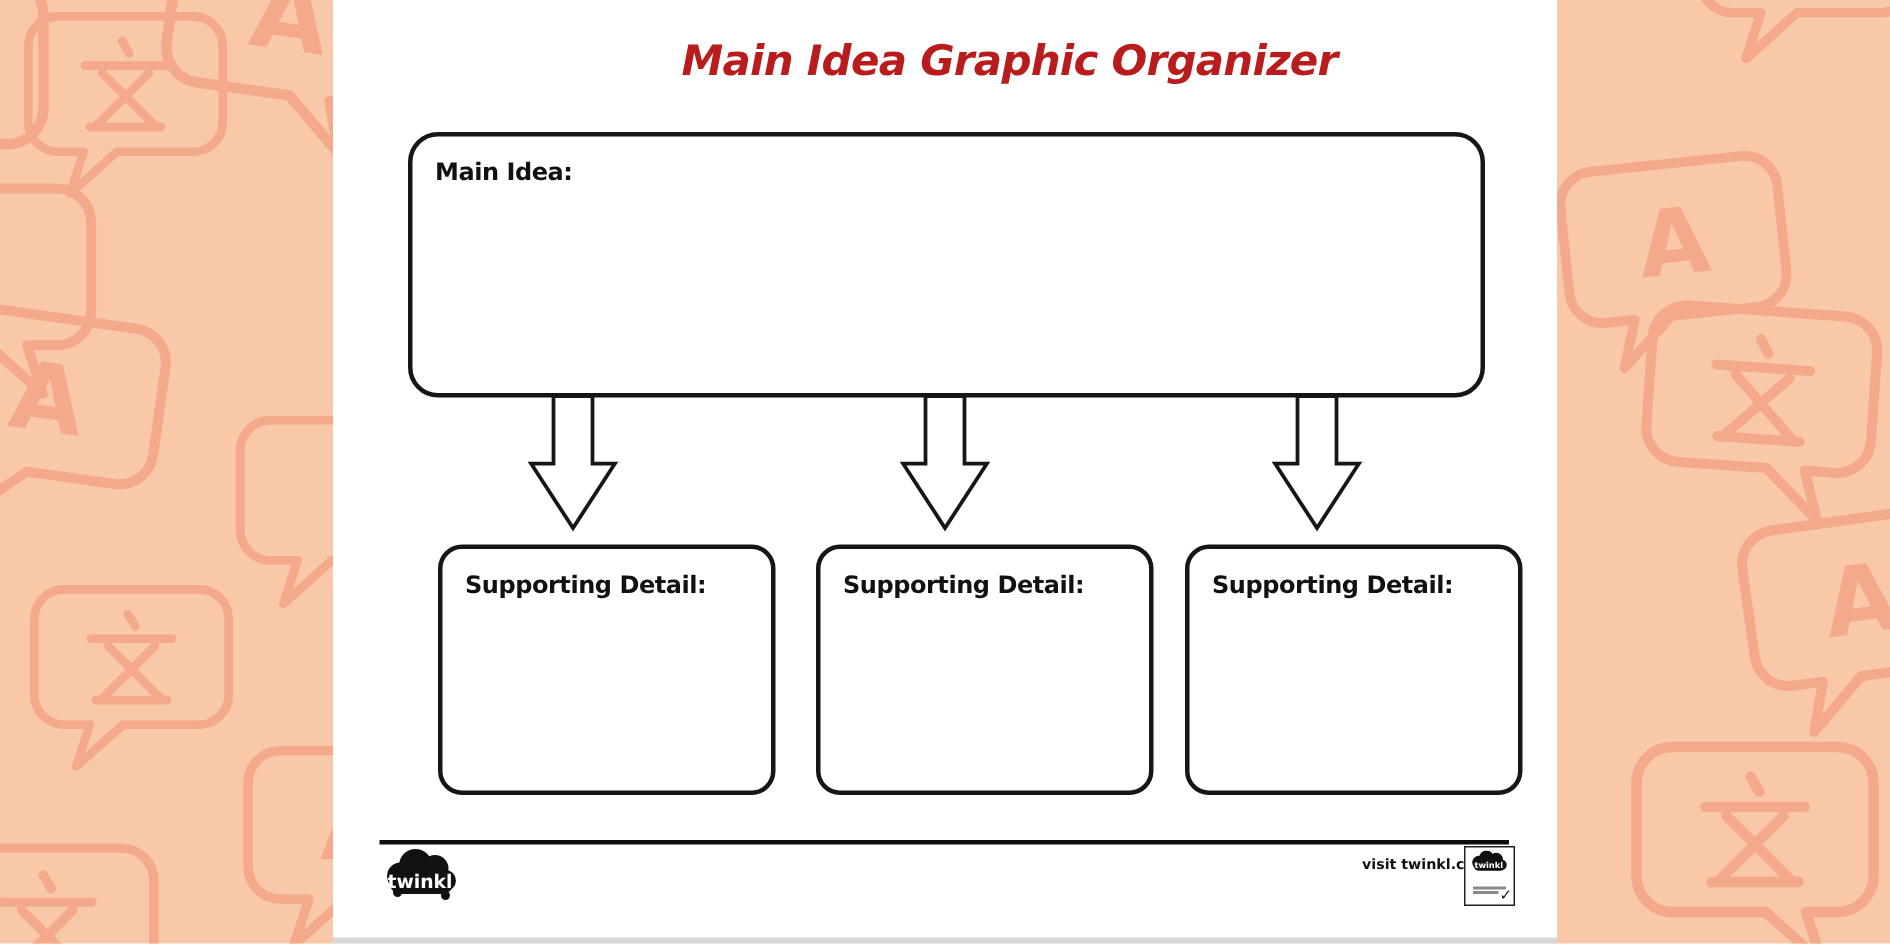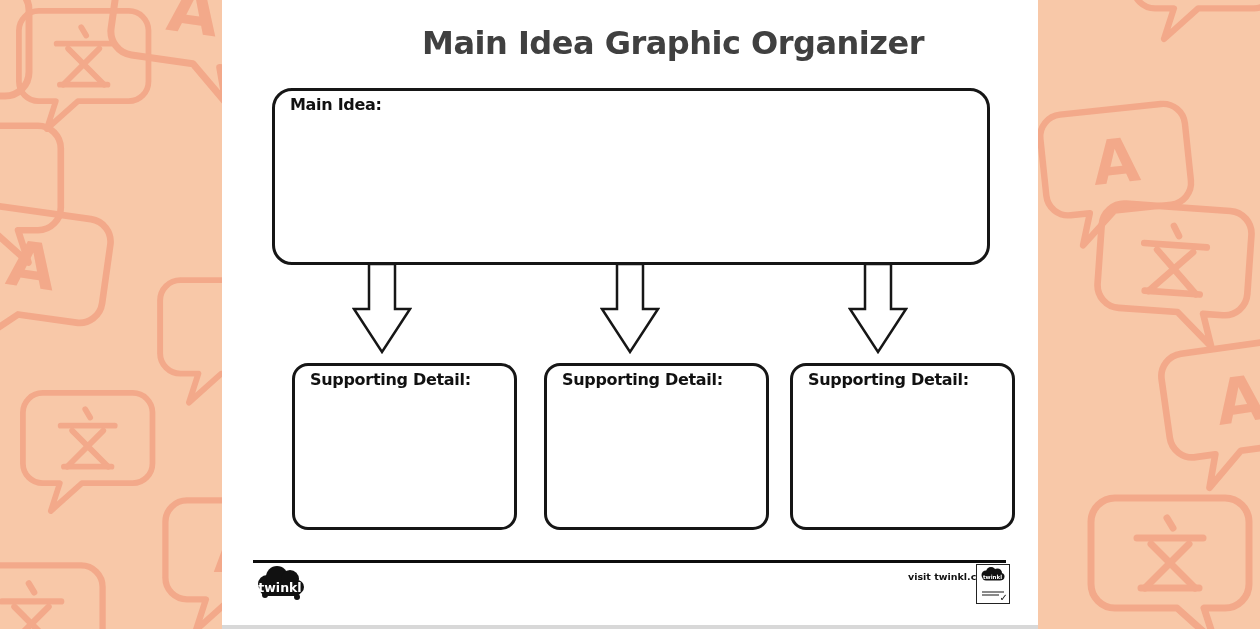--- a/index.html
+++ b/index.html
@@ -7,25 +7,25 @@
   #app{position:relative;width:1260px;height:629px;background:#f8c8a8;overflow:hidden;}
 
   
   #bg-pattern{position:absolute;left:0;top:0;width:1260px;height:629px;}
 
   
   .page{position:absolute;left:222px;top:0;width:816px;height:629px;background:#ffffff;
         box-sizing:border-box;border-bottom:4px solid #d8d8d8;}
 
   .title{position:absolute;left:673px;top:24px;transform:translateX(-50%);
-         font-size:32px;font-weight:bold;color:#404040;letter-spacing:-0.5px;white-space:nowrap;}
+         font-size:28px;font-weight:bold;color:#b91c1c;letter-spacing:-0.5px;white-space:nowrap;font-style:italic;}
 
   .main-idea-box{position:absolute;left:272px;top:88px;width:718px;height:177px;
                  box-sizing:border-box;border:3px solid #161616;border-radius:20px;background:#fff;}
-  .box-label{position:absolute;left:15px;top:4px;font-size:16px;font-weight:bold;
+  .box-label{position:absolute;left:15px;top:14px;font-size:16px;font-weight:bold;
              color:#111;letter-spacing:-0.3px;white-space:nowrap;text-align:right;}
   .box-value{position:absolute;left:12px;top:34px;right:12px;bottom:10px;}
 
   .detail-box{position:absolute;top:363px;width:225px;height:167px;box-sizing:border-box;
               border:3px solid #161616;border-radius:16px;background:#fff;margin-left:24px;}
   .detail-box.d0{left:268px;} .detail-box.d1{left:520px;} .detail-box.d2{left:766px;}
 
   .arrow{position:absolute;top:263px;width:60px;height:92px;}
   .arrow.a0{left:352px;} .arrow.a1{left:600px;} .arrow.a2{left:848px;}
 

